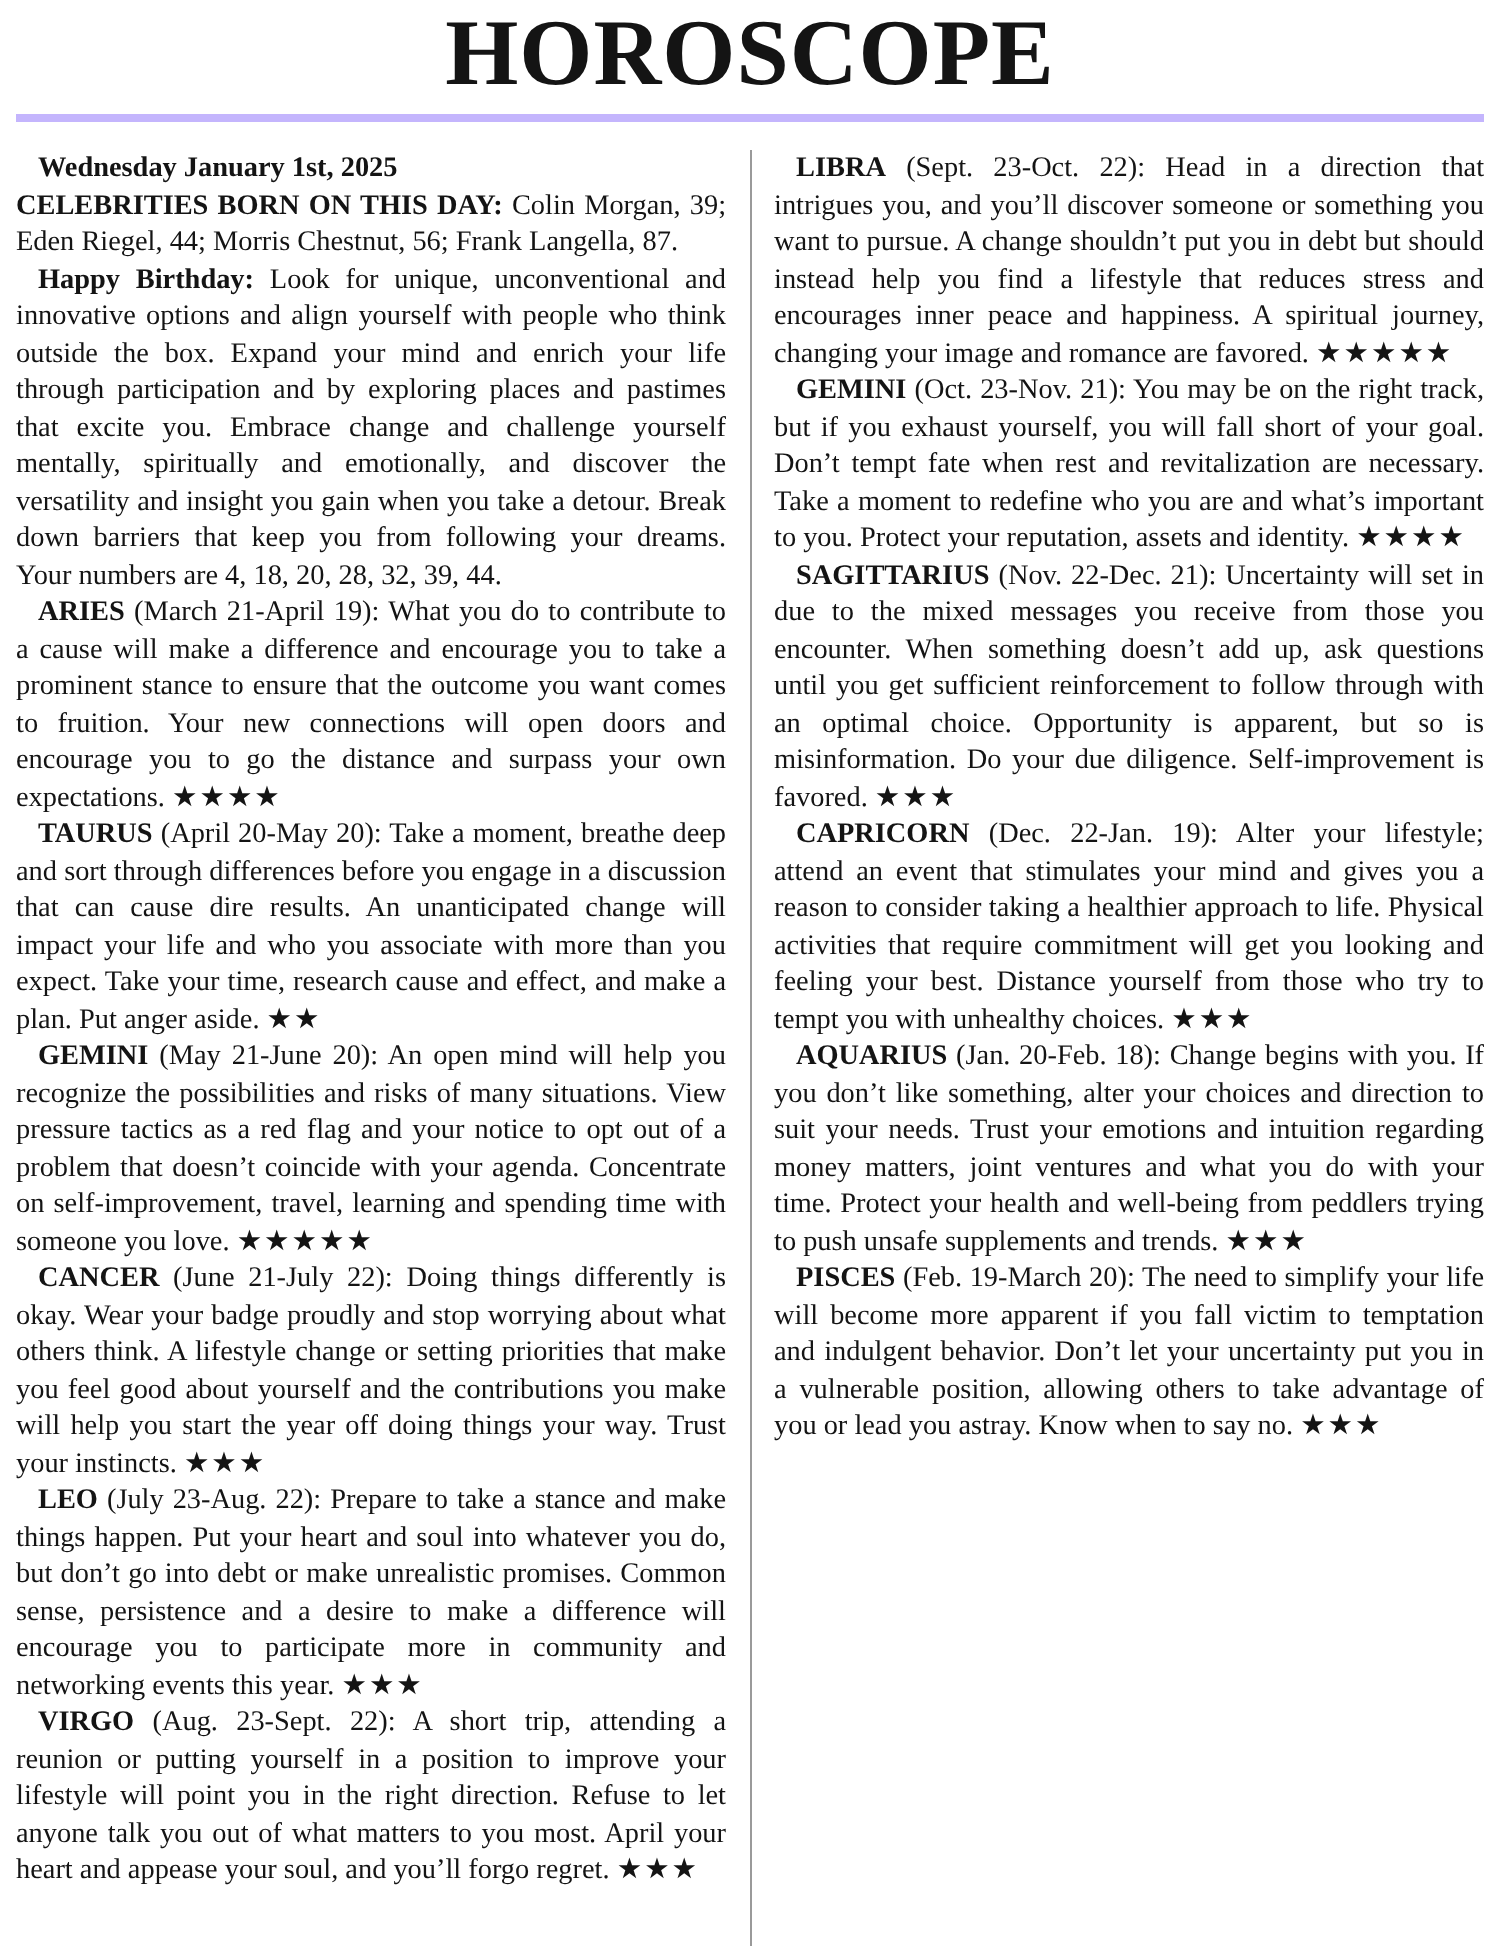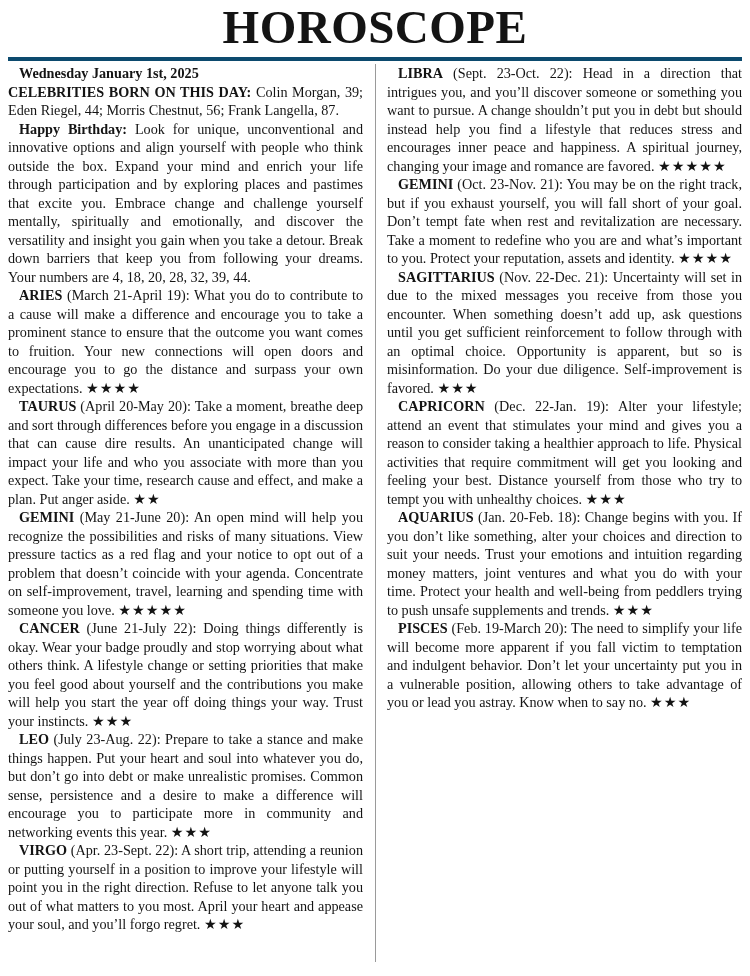--- a/index.html
+++ b/index.html
@@ -11,34 +11,34 @@
     color: #141414;
     overflow: hidden;
   }
   .page { padding: 2px 8px 0 8px; }
   .masthead {
     display: flex;
     justify-content: center;
     align-items: baseline;
     gap: 10px;
     padding: 2px 0 6px 0;
-    border-bottom: 4px solid #0c4a6e;
+    border-bottom: 4px solid #c4b5fd;
   }
   .masthead .title {
     font-size: 47px;
     font-weight: bold;
     letter-spacing: 0.5px;
     line-height: 1;
   }
   .masthead .byline {
     font-size: 25px;
     line-height: 1;
   }
   .columns {
-    margin-top: 3px;
+    margin-top: 14px;
     height: 898px;
     column-count: 2;
     column-gap: 24px;
     column-fill: auto;
     column-rule: 1px solid #9a9a9a;
     font-size: 14.2px;
     line-height: 18.5px;
     text-align: justify;
     overflow: hidden;
   }
@@ -70,21 +70,21 @@
     <p class="entry"><b class="lbl">ARIES</b> <span>(March 21-April 19):</span> <span>What you do to contribute to a cause will make a difference and encourage you to take a prominent stance to ensure that the outcome you want comes to fruition. Your new connections will open doors and encourage you to go the distance and surpass your own expectations.</span> <span class="stars">★★★★</span></p>
 
     <p class="entry"><b class="lbl">TAURUS</b> <span>(April 20-May 20):</span> <span>Take a moment, breathe deep and sort through differences before you engage in a discussion that can cause dire results. An unanticipated change will impact your life and who you associate with more than you expect. Take your time, research cause and effect, and make a plan. Put anger aside.</span> <span class="stars">★★</span></p>
 
     <p class="entry"><b class="lbl">GEMINI</b> <span>(May 21-June 20):</span> <span>An open mind will help you recognize the possibilities and risks of many situations. View pressure tactics as a red flag and your notice to opt out of a problem that doesn’t coincide with your agenda. Concentrate on self-improvement, travel, learning and spending time with someone you love.</span> <span class="stars">★★★★★</span></p>
 
     <p class="entry"><b class="lbl">CANCER</b> <span>(June 21-July 22):</span> <span>Doing things differently is okay. Wear your badge proudly and stop worrying about what others think. A lifestyle change or setting priorities that make you feel good about yourself and the contributions you make will help you start the year off doing things your way. Trust your instincts.</span> <span class="stars">★★★</span></p>
 
     <p class="entry"><b class="lbl">LEO</b> <span>(July 23-Aug. 22):</span> <span>Prepare to take a stance and make things happen. Put your heart and soul into whatever you do, but don’t go into debt or make unrealistic promises. Common sense, persistence and a desire to make a difference will encourage you to participate more in community and networking events this year.</span> <span class="stars">★★★</span></p>
 
-    <p class="entry"><b class="lbl">VIRGO</b> <span>(Apr. 23-Sept. 22):</span> <span>A short trip, attending a reunion or putting yourself in a position to improve your lifestyle will point you in the right direction. Refuse to let anyone talk you out of what matters to you most. April your heart and appease your soul, and you’ll forgo regret.</span> <span class="stars">★★★</span></p>
+    <p class="entry"><b class="lbl">VIRGO</b> <span>(Aug. 23-Sept. 22):</span> <span>A short trip, attending a reunion or putting yourself in a position to improve your lifestyle will point you in the right direction. Refuse to let anyone talk you out of what matters to you most. April your heart and appease your soul, and you’ll forgo regret.</span> <span class="stars">★★★</span></p>
 
     <p class="entry"><b class="lbl">LIBRA</b> <span>(Sept. 23-Oct. 22):</span> <span>Head in a direction that intrigues you, and you’ll discover someone or something you want to pursue. A change shouldn’t put you in debt but should instead help you find a lifestyle that reduces stress and encourages inner peace and happiness. A spiritual journey, changing your image and romance are favored.</span> <span class="stars">★★★★★</span></p>
 
     <p class="entry"><b class="lbl">GEMINI</b> <span>(Oct. 23-Nov. 21):</span> <span>You may be on the right track, but if you exhaust yourself, you will fall short of your goal. Don’t tempt fate when rest and revitalization are necessary. Take a moment to redefine who you are and what’s important to you. Protect your reputation, assets and identity.</span> <span class="stars">★★★★</span></p>
 
     <p class="entry"><b class="lbl">SAGITTARIUS</b> <span>(Nov. 22-Dec. 21):</span> <span>Uncertainty will set in due to the mixed messages you receive from those you encounter. When something doesn’t add up, ask questions until you get sufficient reinforcement to follow through with an optimal choice. Opportunity is apparent, but so is misinformation. Do your due diligence. Self-improvement is favored.</span> <span class="stars">★★★</span></p>
 
     <p class="entry"><b class="lbl">CAPRICORN</b> <span>(Dec. 22-Jan. 19):</span> <span>Alter your lifestyle; attend an event that stimulates your mind and gives you a reason to consider taking a healthier approach to life. Physical activities that require commitment will get you looking and feeling your best. Distance yourself from those who try to tempt you with unhealthy choices.</span> <span class="stars">★★★</span></p>
 
     <p class="entry"><b class="lbl">AQUARIUS</b> <span>(Jan. 20-Feb. 18):</span> <span>Change begins with you. If you don’t like something, alter your choices and direction to suit your needs. Trust your emotions and intuition regarding money matters, joint ventures and what you do with your time. Protect your health and well-being from peddlers trying to push unsafe supplements and trends.</span> <span class="stars">★★★</span></p>

